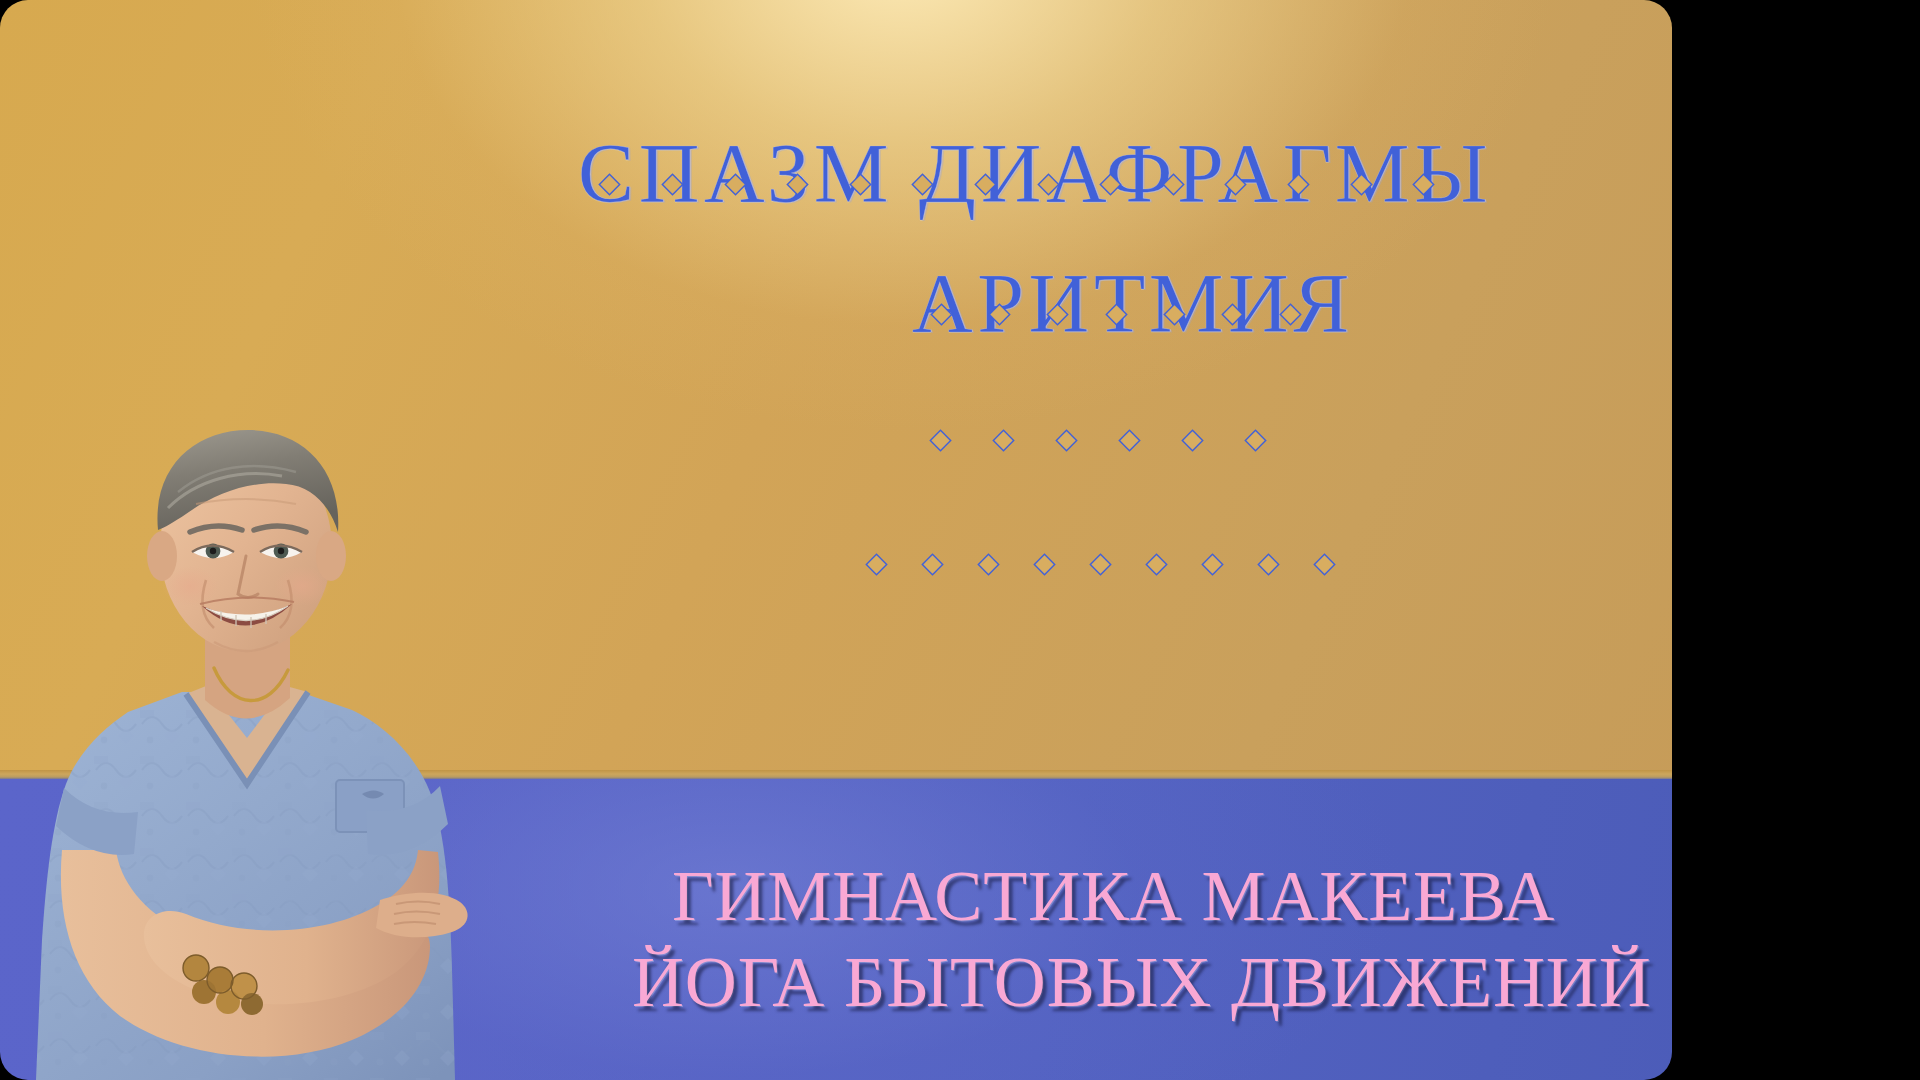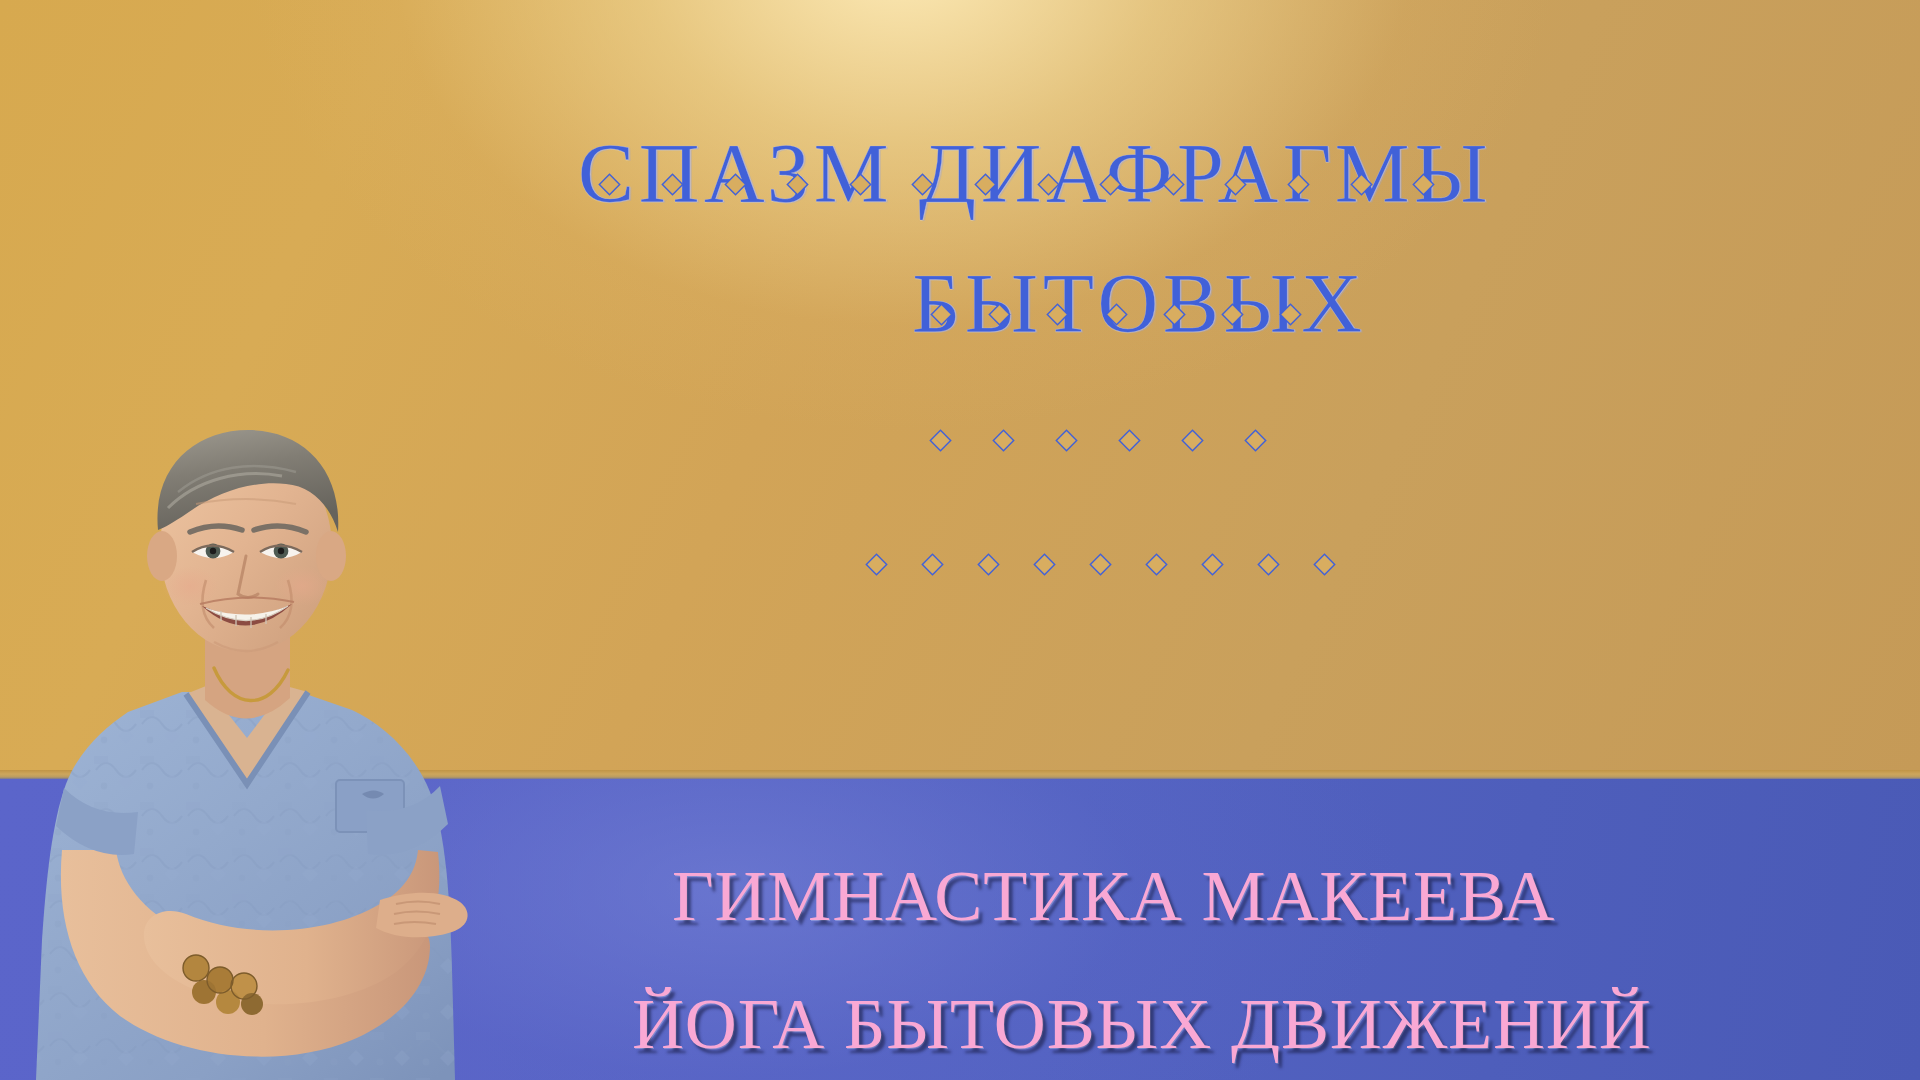--- a/index.html
+++ b/index.html
@@ -3,25 +3,26 @@
 <meta charset="utf-8">
 <title>Video Cover</title>
 <style>
   html, body {
     margin: 0;
     padding: 0;
     background: #000;
   }
   #stage {
     position: relative;
-    width: 1920px;
+    width: 1672px;
     height: 1080px;
     overflow: hidden;
     font-family: "Liberation Serif", "DejaVu Serif", serif;
     user-select: none;
+    border-radius: 28px;
   }
 
   
   .bg-gold {
     position: absolute;
     left: 0; top: 0;
     width: 1920px;
     height: 779px;
     background:
       radial-gradient(ellipse 820px 600px at 47% -6%, rgba(255,238,188,0.95) 0%, rgba(246,224,160,0.55) 32%, rgba(228,190,120,0.12) 62%, rgba(210,168,90,0) 80%),
@@ -91,21 +92,21 @@
     position: absolute;
     white-space: nowrap;
     color: #f9a8d4;
     font-family: "Liberation Serif", "DejaVu Serif", serif;
     font-weight: 400;
     letter-spacing: 0.012em;
     line-height: 1;
     text-shadow: 4px 5px 3px rgba(20,24,60,0.55), 1px 1px 0 rgba(255,255,255,0.25);
   }
   .sub-1 { left: 672px; top: 860px; font-size: 72px; }
-  .sub-2 { left: 632px; top: 946px; font-size: 72px; margin-top: 42px; }
+  .sub-2 { left: 632px; top: 946px; font-size: 72px; }
 
   
   .portrait {
     position: absolute;
     left: 0;
     top: 380px;
     width: 545px;
     height: 700px;
     pointer-events: none;
   }
@@ -271,21 +272,21 @@
         <circle cx="252" cy="624" r="11" fill="#8e6a32"></circle>
         <circle cx="196" cy="588" r="13" fill="none" stroke="#7d5c2b" stroke-width="1.4"></circle>
         <circle cx="220" cy="600" r="13" fill="none" stroke="#7d5c2b" stroke-width="1.4"></circle>
         <circle cx="244" cy="606" r="13" fill="none" stroke="#7d5c2b" stroke-width="1.4"></circle>
       </g>
     </svg>
   </div>
 
   <div class="headline-block">
     <div class="hl hl-1">СПАЗМ ДИАФРАГМЫ</div>
-    <div class="hl hl-2">БЫТОВЫХ</div>
+    <div class="hl hl-2">АРИТМИЯ</div>
 
     <div class="ornament-row" id="orn-1" style="left: 0px; top: 0px; width: 1920px; height: 779px;">
         <span class="diamond" style="left: 603.301px; top: 178.08px;"></span>
         <span class="diamond" style="left: 665.904px; top: 178.08px;"></span>
         <span class="diamond" style="left: 728.507px; top: 178.08px;"></span>
         <span class="diamond" style="left: 791.11px; top: 178.08px;"></span>
         <span class="diamond" style="left: 853.712px; top: 178.08px;"></span>
         <span class="diamond" style="left: 916.315px; top: 178.08px;"></span>
         <span class="diamond" style="left: 978.918px; top: 178.08px;"></span>
         <span class="diamond" style="left: 1041.52px; top: 178.08px;"></span>

